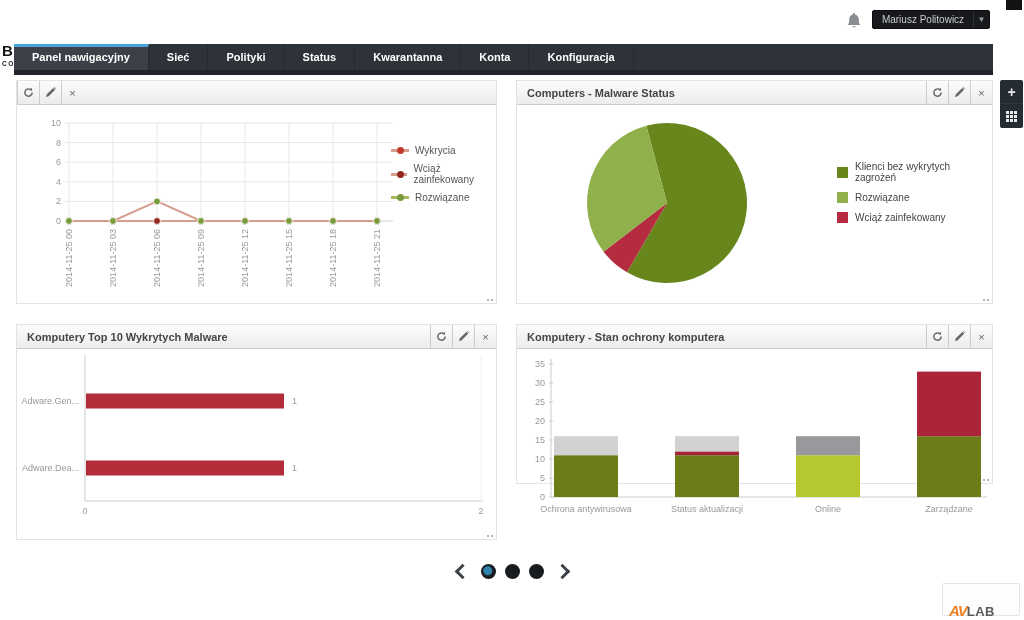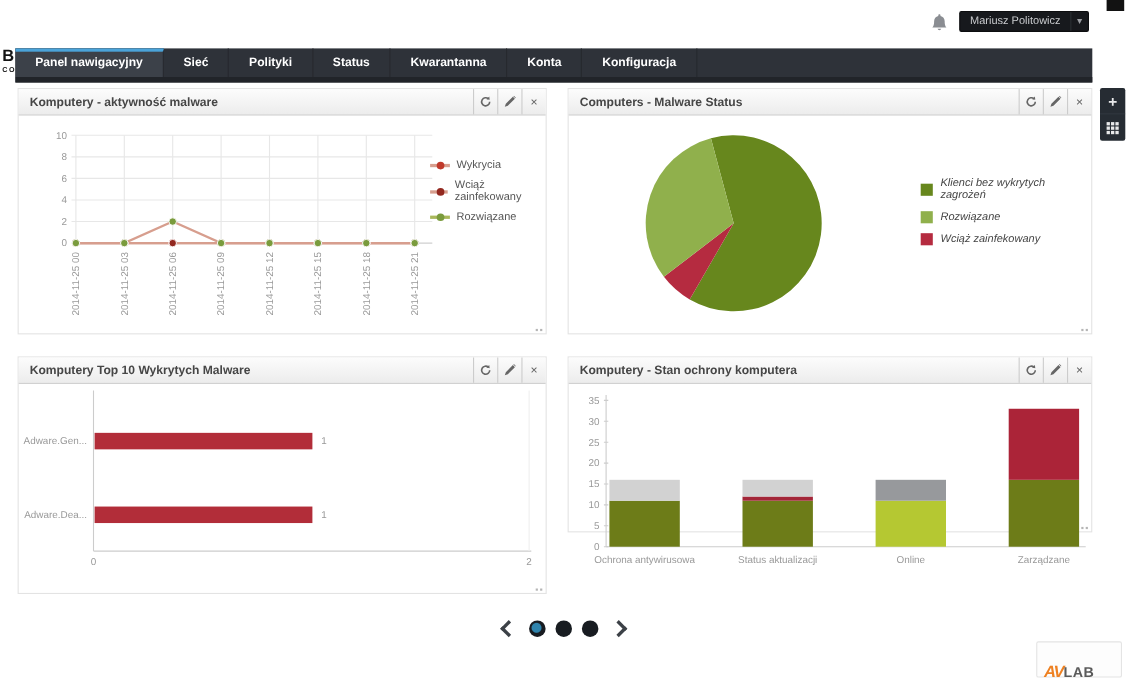--- a/index.html
+++ b/index.html
@@ -60,21 +60,21 @@
   svg text { font-family:"Liberation Sans", sans-serif; }
 
   
   .line-legend { position:absolute; left:374px; top:40px; list-style:none; }
   .line-legend li { display:flex; align-items:center; margin-bottom:7px; }
   .ll-marker { position:relative; width:18px; height:3px; margin-right:6px; }
   .ll-marker i { position:absolute; left:6px; top:-2px; width:7px; height:7px; border-radius:50%; }
   .line-legend span { font-size:10px; color:#555; }
 
   
-  .pie-legend { position:absolute; left:320px; top:56px; list-style:none;font-style:italic; }
+  .pie-legend { position:absolute; left:320px; top:56px; list-style:none; }
   .pie-legend li { display:flex; align-items:center; margin-bottom:9px; }
   .pie-legend b { width:11px; height:11px; margin-right:7px; flex:none; }
   .pie-legend span { font-size:10px; color:#444; }
 
   
   .carousel { position:absolute; left:0; top:554px; width:1024px; height:34px;
               display:flex; align-items:center; justify-content:center; gap:9px; }
   .chev { width:11px; height:11px; border-left:3px solid #3c4147; border-bottom:3px solid #3c4147;
           cursor:pointer; }
   .chev.prev { transform:rotate(45deg); margin-right:4px; }
@@ -139,21 +139,20 @@
           <i></i>
           <i></i>
           <i></i>
           <i></i>
         </span>
     </div>
   </div>
 
   <div class="panel" id="panel-0">
     <div class="panel-hd">
-      <span class="panel-title">Komputery - aktywność malware</span>
       <span class="panel-actions">
         <span class="pa-btn">
             <svg viewBox="0 0 12 12">
               <path fill="none" stroke="#666" stroke-width="1.6" d="M10 6a4 4 0 1 1-1.2-2.8"></path>
               <path fill="#666" d="M9.6 0.8 10 4 6.8 3.4z"></path>
             </svg>
           </span>
         <span class="pa-btn">
             <svg viewBox="0 0 12 12">
               <path fill="#666" d="M1 11l1-3 7-7 2 2-7 7zM9.5.5l2 2 .5-.5-2-2z"></path>

